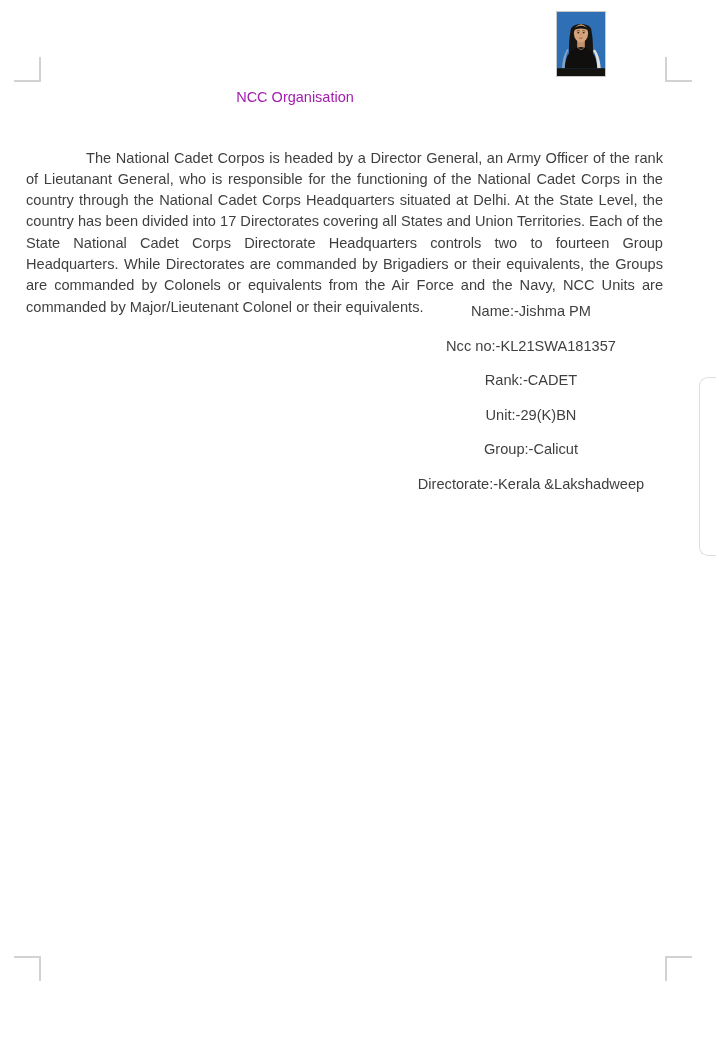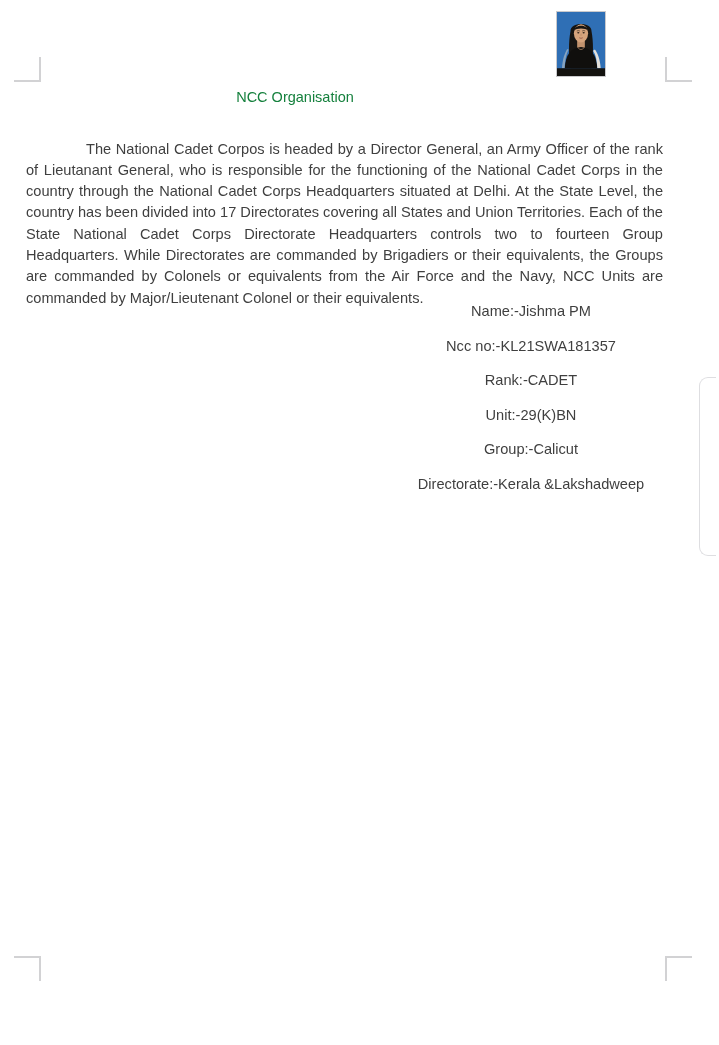--- a/index.html
+++ b/index.html
@@ -73,27 +73,27 @@
 
   
   .doc-title {
     position: absolute;
     left: 0;
     top: 88px;
     width: 590px;
     text-align: center;
     font-size: 14.5px;
     line-height: 18px;
-    color: #15803d;
+    color: #a21caf;
   }
 
   .doc-body {
     position: absolute;
     left: 26px;
-    top: 124px;
+    top: 133px;
     width: 637px;
     font-size: 14.6px;
     line-height: 21.3px;
     text-align: justify;
     text-justify: inter-word;
     text-indent: 60px;
     color: #3f3f3f;
   }
 
   .details {

